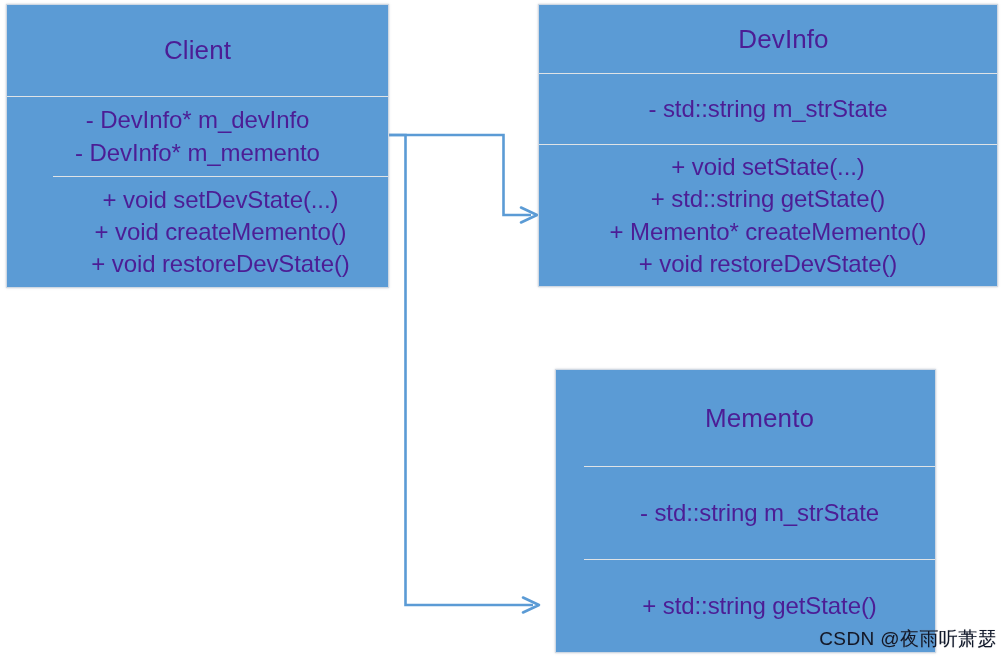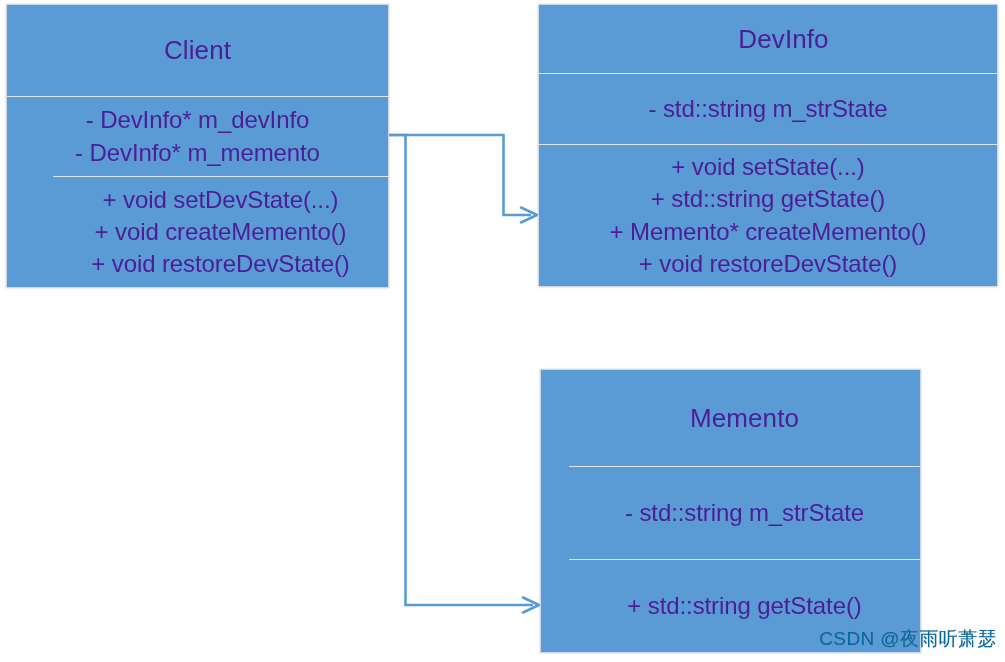--- a/index.html
+++ b/index.html
@@ -58,41 +58,41 @@
   #box-client      { left: 6px;   top: 4px;   width: 383px; height: 284px; }
   #box-client  .c-name    { height: 91px; }
   #box-client  .c-attrs   { height: 80px; justify-content: center; }
   #box-client  .c-ops     { flex: 1 1 auto; margin-left: 46px; }
 
   #box-devinfo     { left: 538px; top: 4px;   width: 460px; height: 283px; }
   #box-devinfo .c-name    { height: 68px; padding-left: 31px; }
   #box-devinfo .c-attrs   { height: 71px; }
   #box-devinfo .c-ops     { flex: 1 1 auto; }
 
-  #box-memento     { left: 540px; top: 369px; width: 381px; height: 284px; padding-left: 28px; }
+  #box-memento     { left: 555px; top: 369px; width: 381px; height: 284px; padding-left: 28px; }
   #box-memento .c-name    { height: 96px; }
   #box-memento .c-attrs   { height: 93px; }
   #box-memento .c-ops     { flex: 1 1 auto; }
 
   
   .connector-layer {
     position: absolute;
     left: 0; top: 0;
     width: 1005px;
     height: 662px;
     pointer-events: none;
   }
 
   
   #watermark {
     position: absolute;
     right: 8px;
     bottom: 10px;
     font-size: 19px;
-    color: #0369a1;
+    color: #0f172a;
     text-shadow: 0 0 1px rgba(120,120,120,0.55);
     white-space: nowrap;
     letter-spacing: 0.4px;
   }
 </style>
 </head>
 <body>
 
 <div id="canvas">
 

